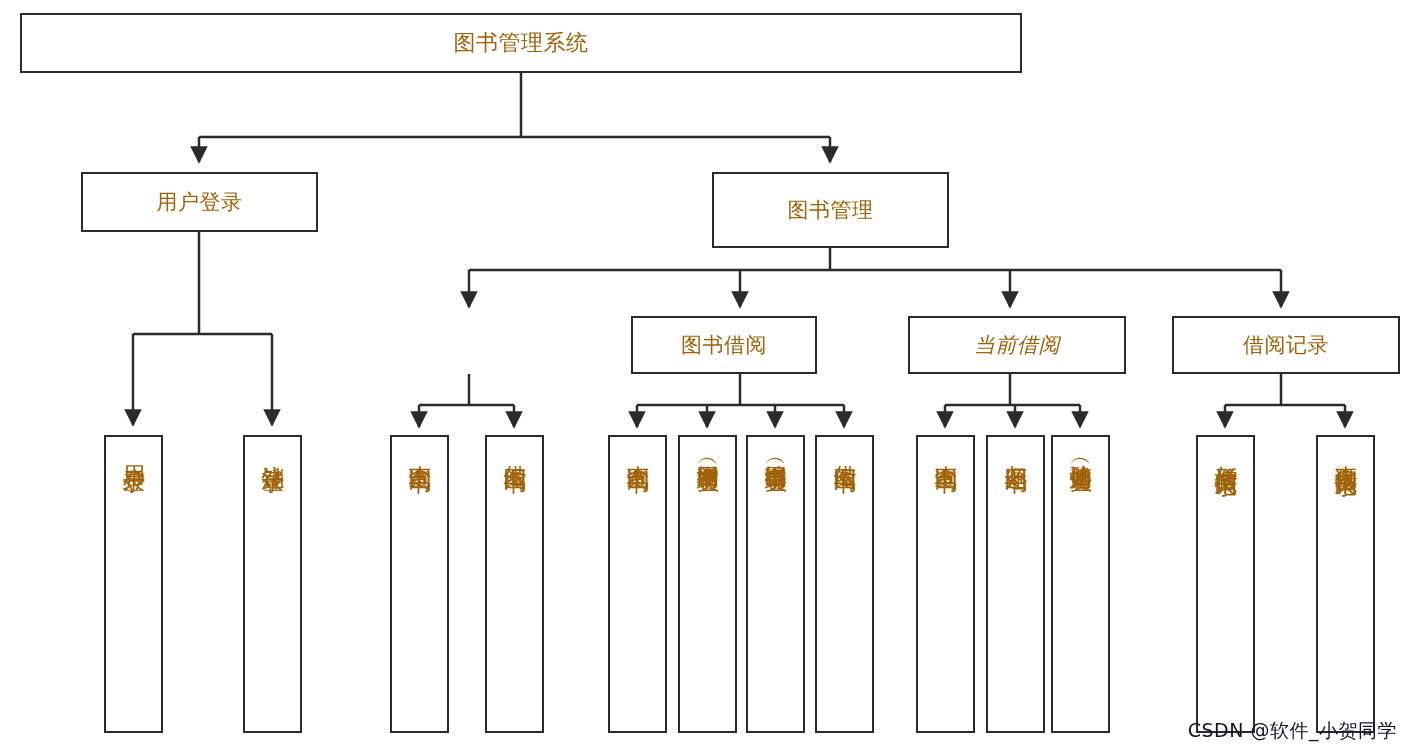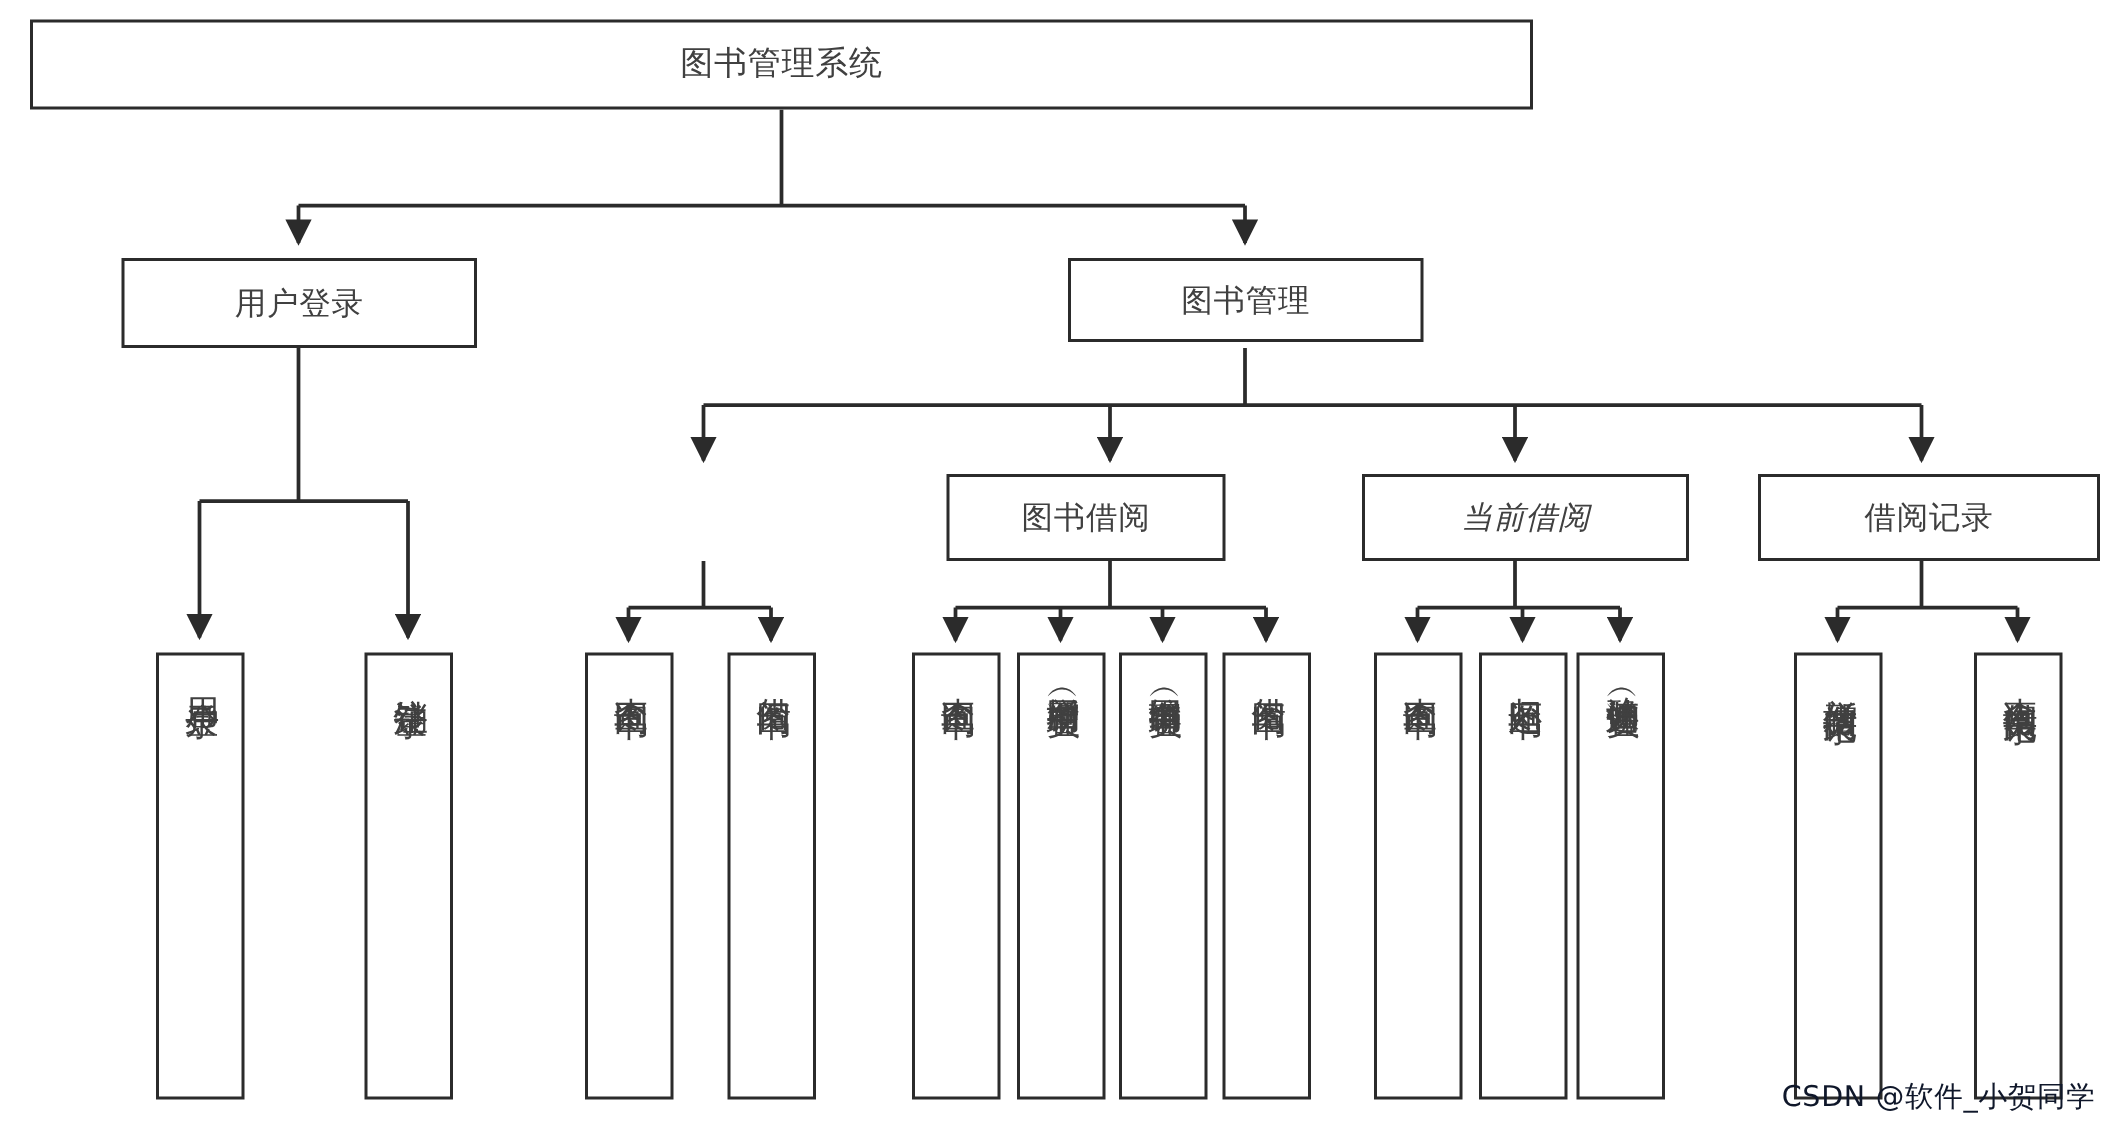--- a/index.html
+++ b/index.html
@@ -26,21 +26,21 @@
     pointer-events: none;
   }
   .node {
     position: absolute;
     box-sizing: border-box;
     border: 2.5px solid #2b2b2b;
     background: #ffffff;
     display: flex;
     align-items: center;
     justify-content: center;
-    color: #404040;
+    color: #a16207;
   }
   .node .label {
     text-align: center;
     line-height: 1.28;
     letter-spacing: 0.5px;
   }
   
   .node.horiz .label {
     font-size: 21px;
     white-space: nowrap;
@@ -130,21 +130,21 @@
     </g>
   </svg>
 
   <div class="node horiz root" style="left:20px; top:13px; width:1002px; height:60px;">
     <span class="label">图书管理系统</span>
   </div>
 
   <div class="node horiz" style="left:81px; top:172px; width:237px; height:60px;">
     <span class="label">用户登录</span>
   </div>
-  <div class="node horiz" style="left:712px; top:172px; width:237px; height:56px;">
+  <div class="node horiz" style="left:712px; top:172px; width:237px; height:76px;">
     <span class="label">图书管理</span>
   </div>
 
   <div class="node horiz" style="left:631px; top:316px; width:186px; height:58px;">
     <span class="label">图书借阅</span>
   </div>
   <div class="node horiz" style="left:908px; top:316px; width:218px; height:58px;font-style:italic;">
     <span class="label">当前借阅</span>
   </div>
   <div class="node horiz" style="left:1172px; top:316px; width:228px; height:58px;">

